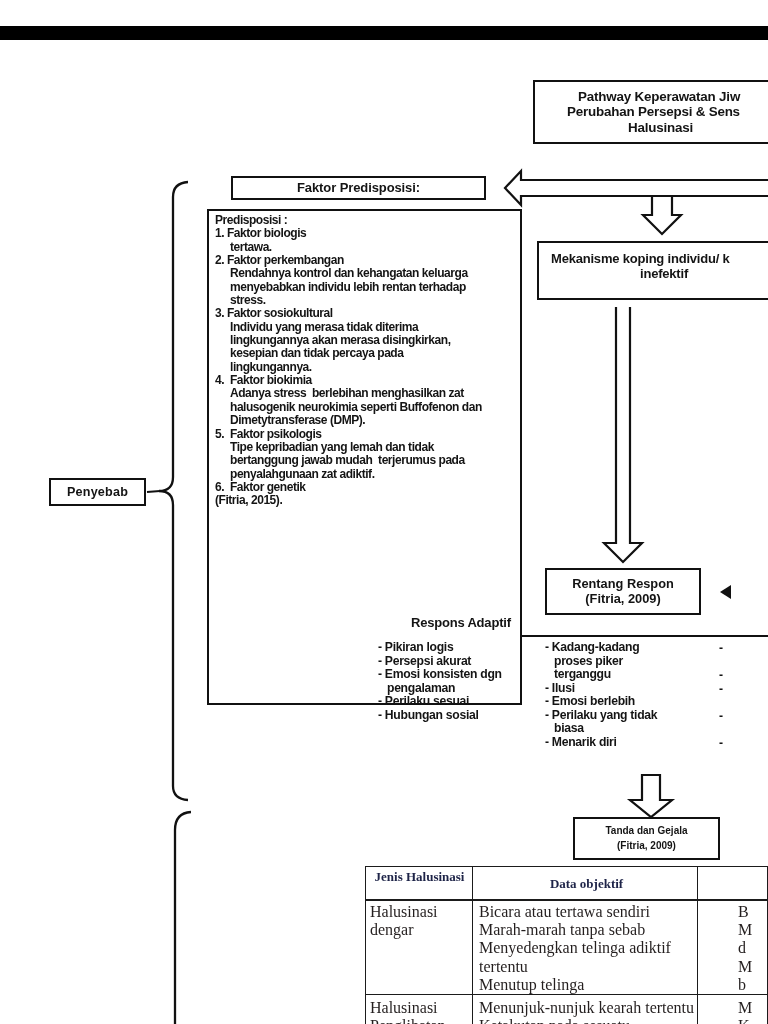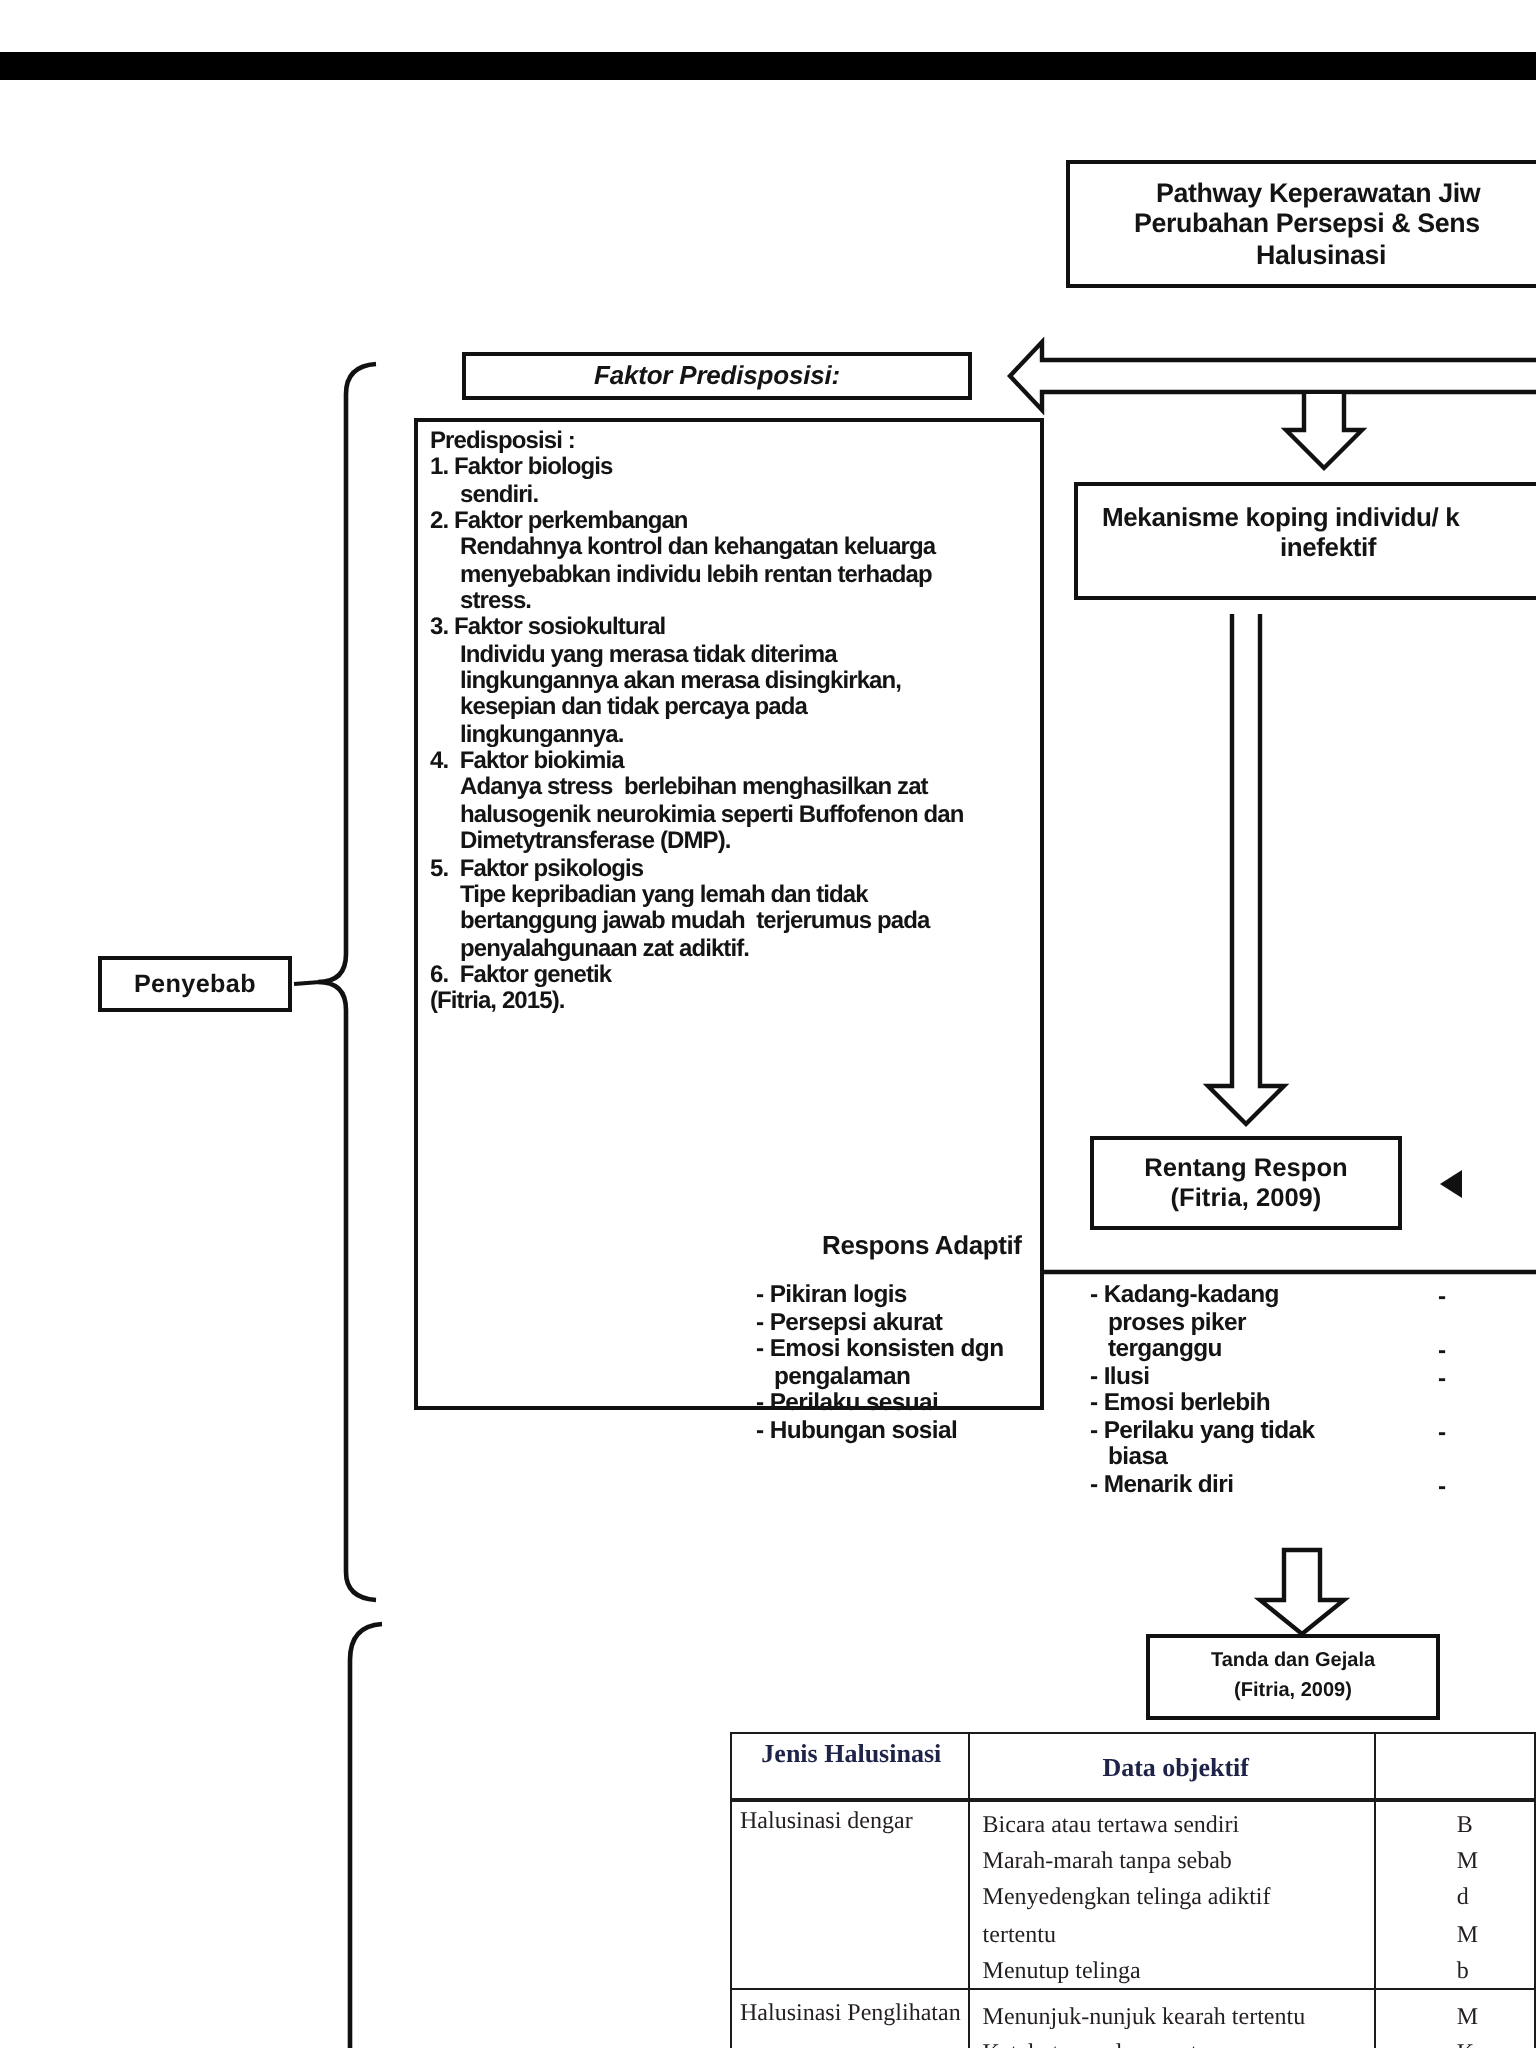--- a/index.html
+++ b/index.html
@@ -13,21 +13,21 @@
 
   #top-bar{left:0;top:26px;width:768px;height:14px;background:#000;}
 
   #title-box{left:533px;top:80px;width:256px;height:64px;border-width:2.4px;}
   #title-box .tl{font-weight:bold;font-size:13.4px;line-height:15.4px;letter-spacing:-0.2px;white-space:pre;}
   #title-l1{padding-left:43px;padding-top:7px;}
   #title-l2{padding-left:32px;}
   #title-l3{padding-left:93px;}
 
   #faktor-box{left:231px;top:176px;width:255px;height:24px;}
-  #faktor-box div{font-weight:bold;font-size:13px;line-height:20px;letter-spacing:-0.1px;font-style:italic;}
+  #faktor-box div{font-weight:bold;font-size:13px;line-height:20px;letter-spacing:-0.1px;}
 
   #predis-box{left:207px;top:209px;width:315px;height:496px;border-width:2.6px;}
   #predis-lines{position:absolute;left:6px;top:3px;right:2px;font-weight:bold;}
   #predis-lines .ln{font-size:12px;line-height:13.35px;letter-spacing:-0.45px;white-space:pre;}
   #predis-lines .ind1{padding-left:15px;}
 
   #penyebab-box{left:49px;top:478px;width:97px;height:28px;border-width:2.4px;}
   #penyebab-box div{font-weight:bold;font-size:12.6px;line-height:24px;letter-spacing:0.2px;}
 
   #mekanisme-box{left:537px;top:241px;width:248px;height:59px;border-width:2.4px;}
@@ -53,21 +53,21 @@
   #tanda-box .tdl{font-weight:bold;font-size:10px;line-height:15.4px;}
   #tanda-box .tdl:first-child{padding-top:4px;}
 
   
   #symptom-table{position:absolute;left:365px;top:866px;border-collapse:collapse;table-layout:fixed;
     font-family:"Liberation Serif",serif;}
   #symptom-table td,#symptom-table th{border:1.7px solid #1b1b1b;vertical-align:top;box-sizing:border-box;
     overflow:hidden;}
   #symptom-table th{height:22px;font-size:13px;font-weight:bold;color:#1e2448;text-align:center;
     vertical-align:middle;border-bottom-width:2.2px;}
-  #symptom-table td{font-size:12px;color:#241f1f;}
+  #symptom-table td{font-size:16px;color:#241f1f;}
   #symptom-table .c1{width:139px;padding:2px 3px 14px 4px;}
   #symptom-table .c2{width:215px;padding:2px 3px 0 6px;}
   #symptom-table .c3{width:90px;padding:2px 0 0 40px;}
   #symptom-table .tr1{height:90px;}
   #symptom-table .tr2{height:78px;}
   .tlines .ln{line-height:18.2px;white-space:pre;}
   .tr2 .tlines .ln{line-height:18.4px;}
   .tr2 td{padding-top:4px !important;}
 
   svg{position:absolute;left:0;top:0;}
@@ -104,21 +104,21 @@
 </div>
 
 <div id="faktor-box" class="box">
   <div class="ctr">Faktor Predisposisi:</div>
 </div>
 
 <div id="predis-box" class="box">
   <div id="predis-lines">
       <div class="ln">Predisposisi :</div>
       <div class="ln">1. Faktor biologis</div>
-      <div class="ln ind1">sendiri.</div>
+      <div class="ln ind1">tertawa.</div>
       <div class="ln">2. Faktor perkembangan</div>
       <div class="ln ind1">Rendahnya kontrol dan kehangatan keluarga</div>
       <div class="ln ind1">menyebabkan individu lebih rentan terhadap</div>
       <div class="ln ind1">stress.</div>
       <div class="ln">3. Faktor sosiokultural</div>
       <div class="ln ind1">Individu yang merasa tidak diterima</div>
       <div class="ln ind1">lingkungannya akan merasa disingkirkan,</div>
       <div class="ln ind1">kesepian dan tidak percaya pada</div>
       <div class="ln ind1">lingkungannya.</div>
       <div class="ln">4.  Faktor biokimia</div>

